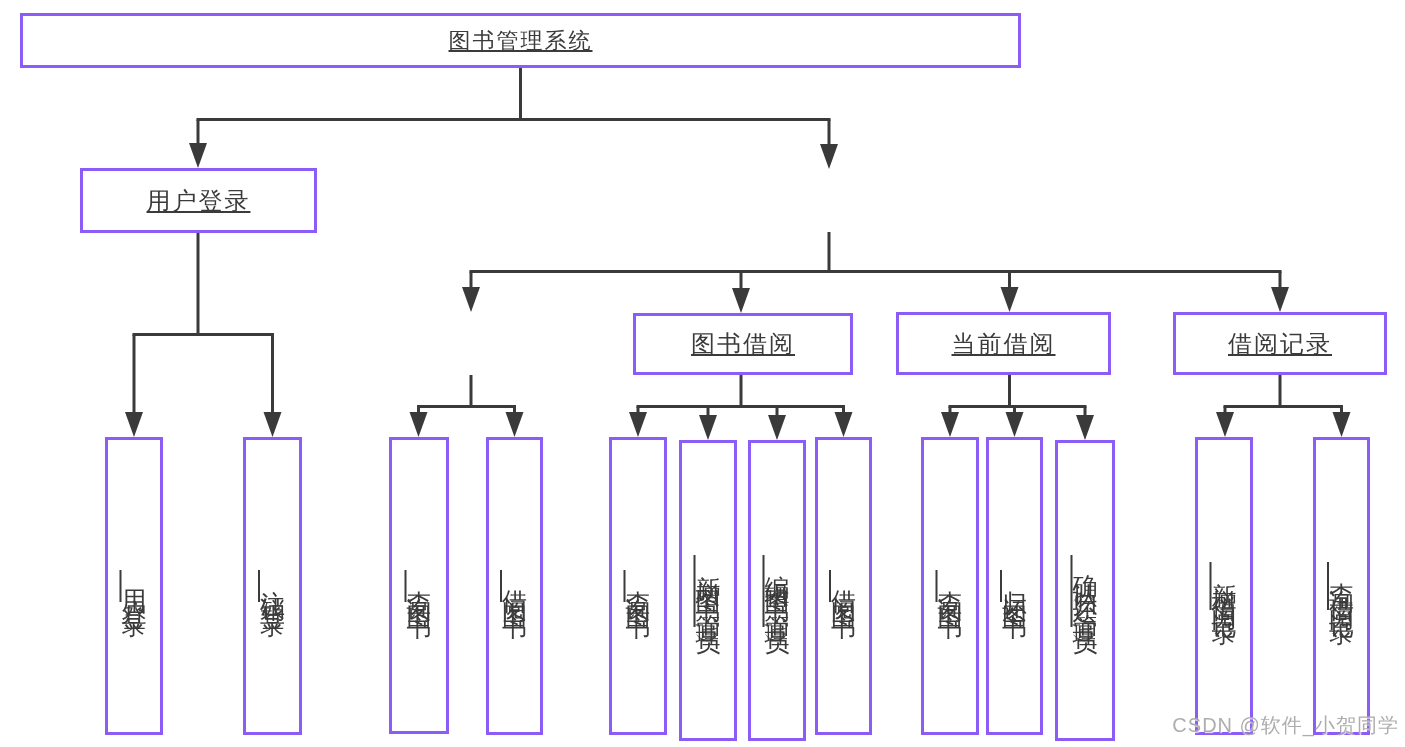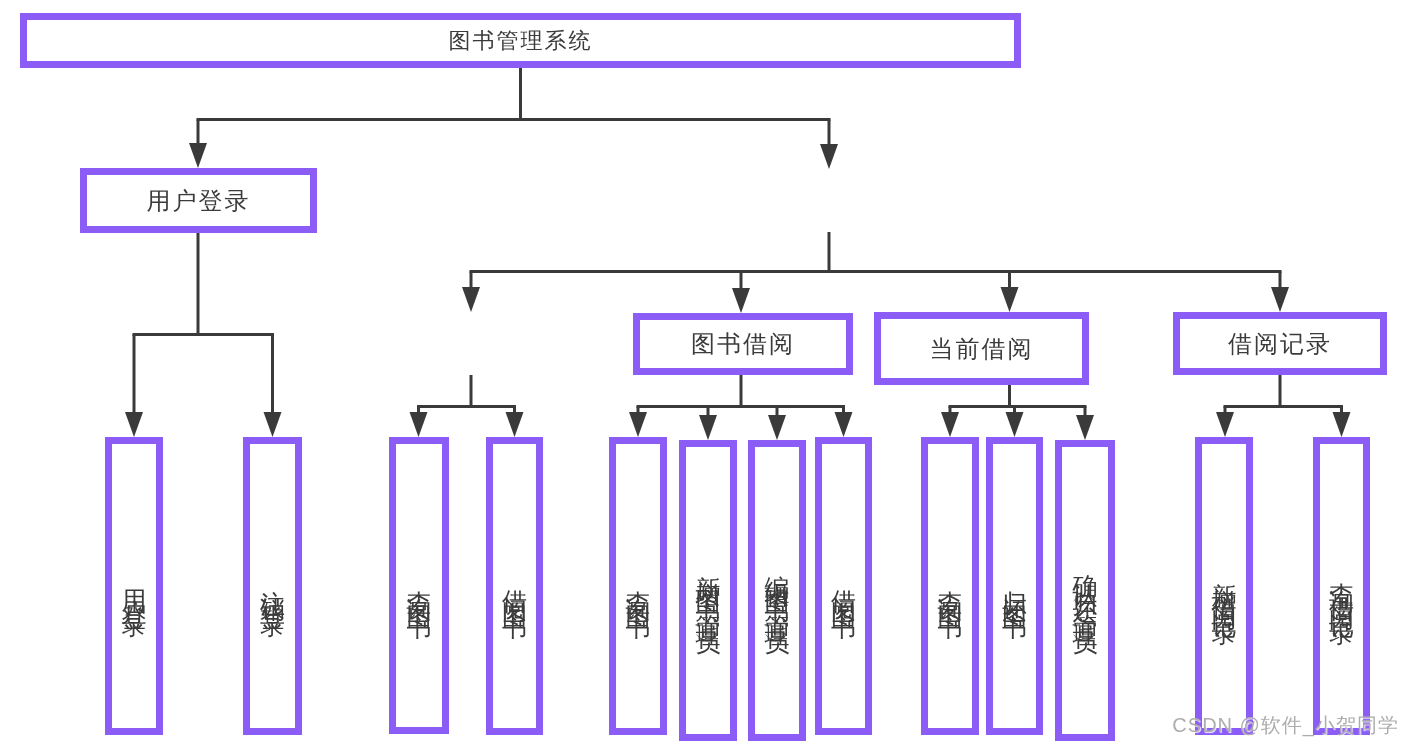--- a/index.html
+++ b/index.html
@@ -8,26 +8,27 @@
     width:1405px;height:747px;
     background:#ffffff;
     font-family:"Liberation Sans","DejaVu Sans",sans-serif;
     overflow:hidden;
   }
   #wires{position:absolute;left:0;top:0;width:1405px;height:747px;}
   .node{
     position:absolute;
     box-sizing:border-box;
     background:#ffffff;
-    border:7px solid #8b5cf6;
+    border:3px solid #8b5cf6;
     color:#3b3b3b;
     display:flex;
     align-items:center;
     justify-content:center;
     text-align:center;
+    text-decoration:underline;
   }
   .h{
     font-size:24px;
     letter-spacing:2px;
     white-space:nowrap;
   }
   .h.title{font-size:22px;}
   .v{
     writing-mode:vertical-rl;
     text-orientation:mixed;
@@ -111,21 +112,21 @@
     <polygon points="1216,412 1234,412 1225,437" stroke="none"></polygon>
     <line x1="1341.5" y1="406.5" x2="1341.5" y2="417"></line>
     <polygon points="1332.5,412 1350.5,412 1341.5,437" stroke="none"></polygon>
   </svg>
 
   <div class="node h title" style="left:20px;top:13px;width:1001px;height:55px">图书管理系统</div>
 
   <div class="node h" style="left:80px;top:168px;width:237px;height:65px">用户登录</div>
 
   <div class="node h" style="left:633px;top:313px;width:220px;height:62px">图书借阅</div>
-  <div class="node h" style="left:874px;top:312px;width:215px;height:73px">当前借阅</div>
+  <div class="node h" style="left:896px;top:312px;width:215px;height:63px">当前借阅</div>
   <div class="node h" style="left:1173px;top:312px;width:214px;height:63px">借阅记录</div>
 
   <div class="node v" style="left:105px;top:437px;width:58px;height:298px">用户登录</div>
   <div class="node v" style="left:243px;top:437px;width:59px;height:298px">注销登录</div>
 
   <div class="node v" style="left:389px;top:437px;width:60px;height:297px">查询图书</div>
   <div class="node v" style="left:486px;top:437px;width:57px;height:298px">借阅图书</div>
 
   <div class="node v" style="left:609px;top:437px;width:58px;height:298px">查询图书</div>
   <div class="node v" style="left:679px;top:440px;width:58px;height:301px">新增图书（管理员）</div>

